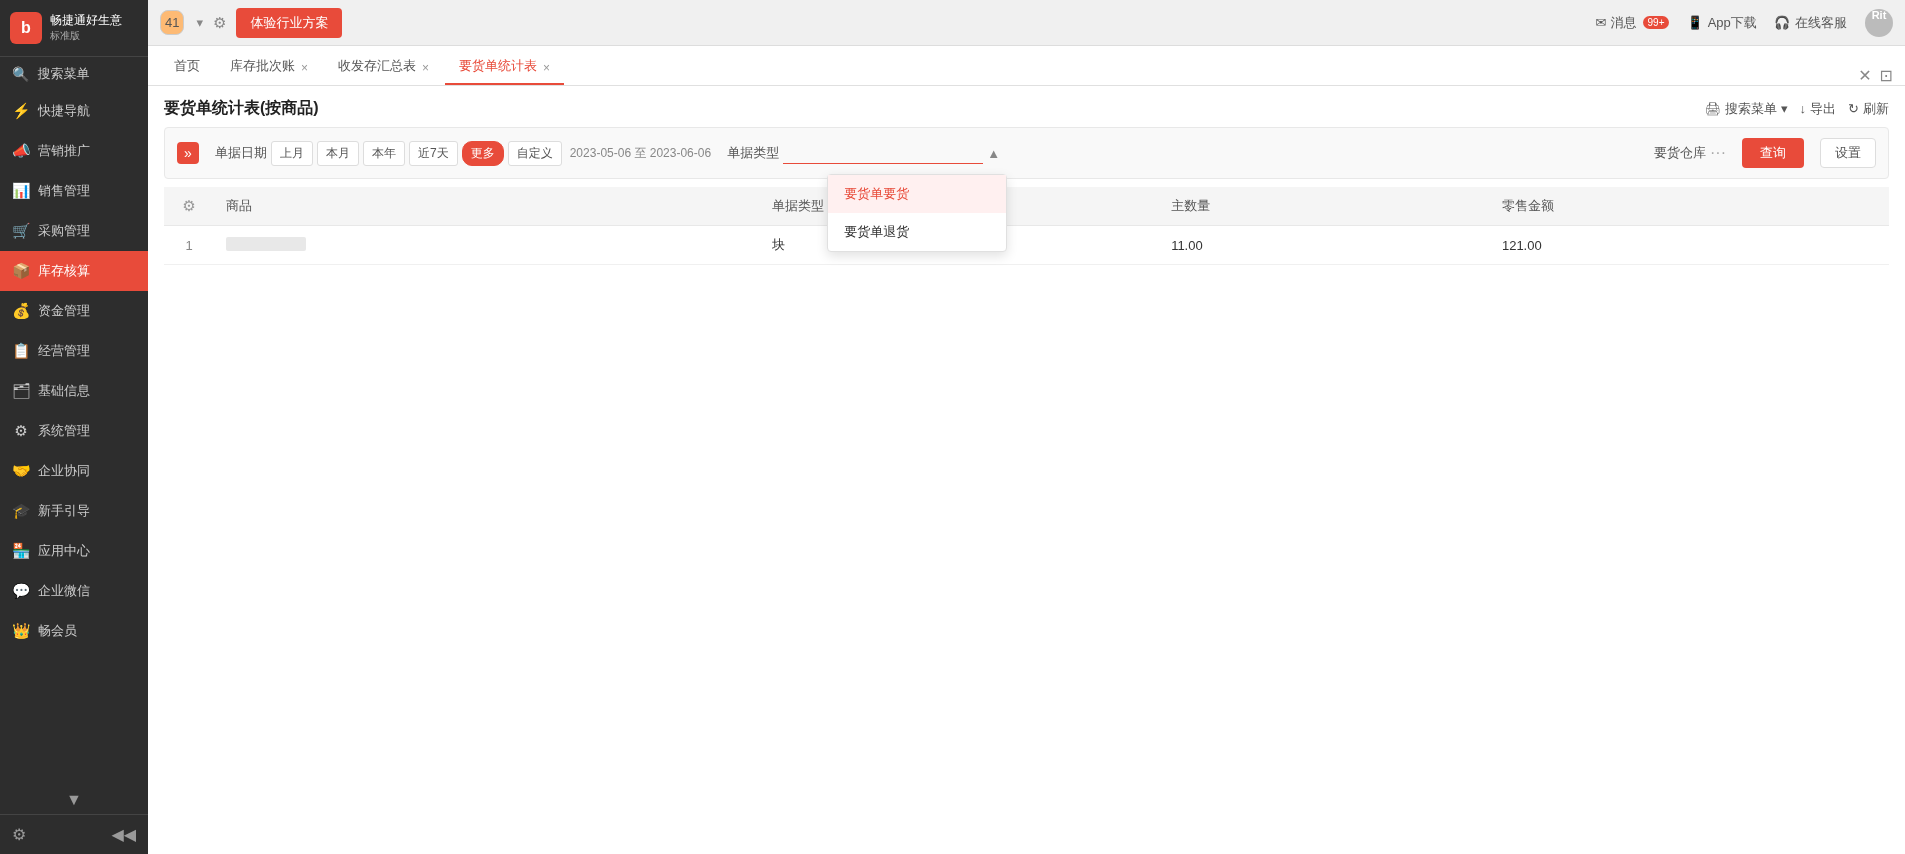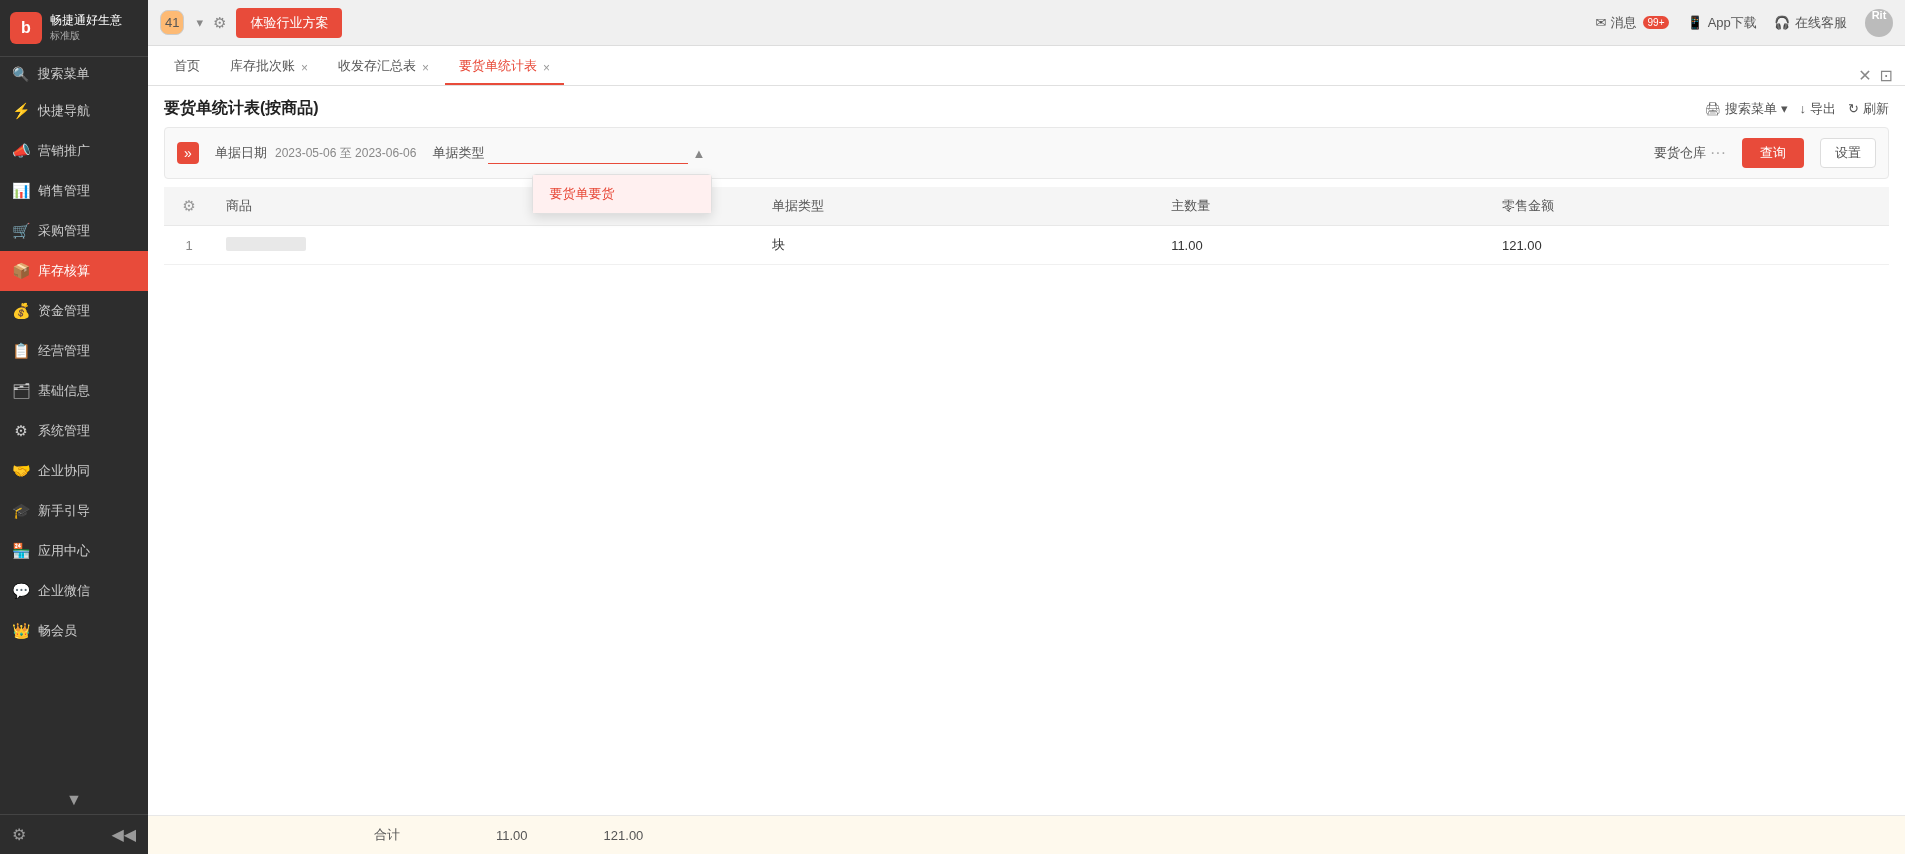--- a/index.html
+++ b/index.html
@@ -445,32 +445,41 @@
           <span>刷新</span>
         </button>
       </div>
     </div>
 
     <div class="filter-bar">
       <button class="filter-expand-btn">»</button>
 
       <div class="filter-group">
         <span class="filter-label">单据日期</span>
+        <div class="filter-date-btns">
+          <button class="date-btn">上月</button>
+          <button class="date-btn">本月</button>
+          <button class="date-btn">本年</button>
+          <button class="date-btn">近7天</button>
+          <button class="date-btn active-red">更多</button>
+          <button class="date-btn">自定义</button>
+        </div>
         <span class="date-range-text">2023-05-06 至 2023-06-06</span>
       </div>
 
       <div class="filter-group" style="position:relative;">
         <span class="filter-label">单据类型</span>
         <div class="filter-select-wrapper">
           <input class="filter-select-input" type="text" value="" style="">
           <span class="filter-chevron">▲</span>
         </div>
 
         <div class="dropdown-menu" style="left:100px; top:32px;">
           <div class="dropdown-item selected">要货单要货</div>
+          <div class="dropdown-item">要货单退货</div>
         </div>
       </div>
 
       <div class="filter-group" style="margin-left:auto;">
         <span class="filter-label">要货仓库</span>
         <span class="filter-dots">···</span>
       </div>
 
       <button class="query-btn">查询</button>
       <button class="settings-btn">设置</button>
@@ -496,20 +505,15 @@
               <span class="product-name-placeholder"></span>
             </td>
             <td>块</td>
             <td>11.00</td>
             <td>121.00</td>
           </tr>
         </tbody>
       </table>
     </div>
 
-    <div class="table-footer">
-      <span class="footer-label">合计</span>
-      <span class="footer-total">11.00</span>
-      <span style="margin-left:60px;">121.00</span>
-    </div>
 
   </div>
 </div>
 
 </body></html>

